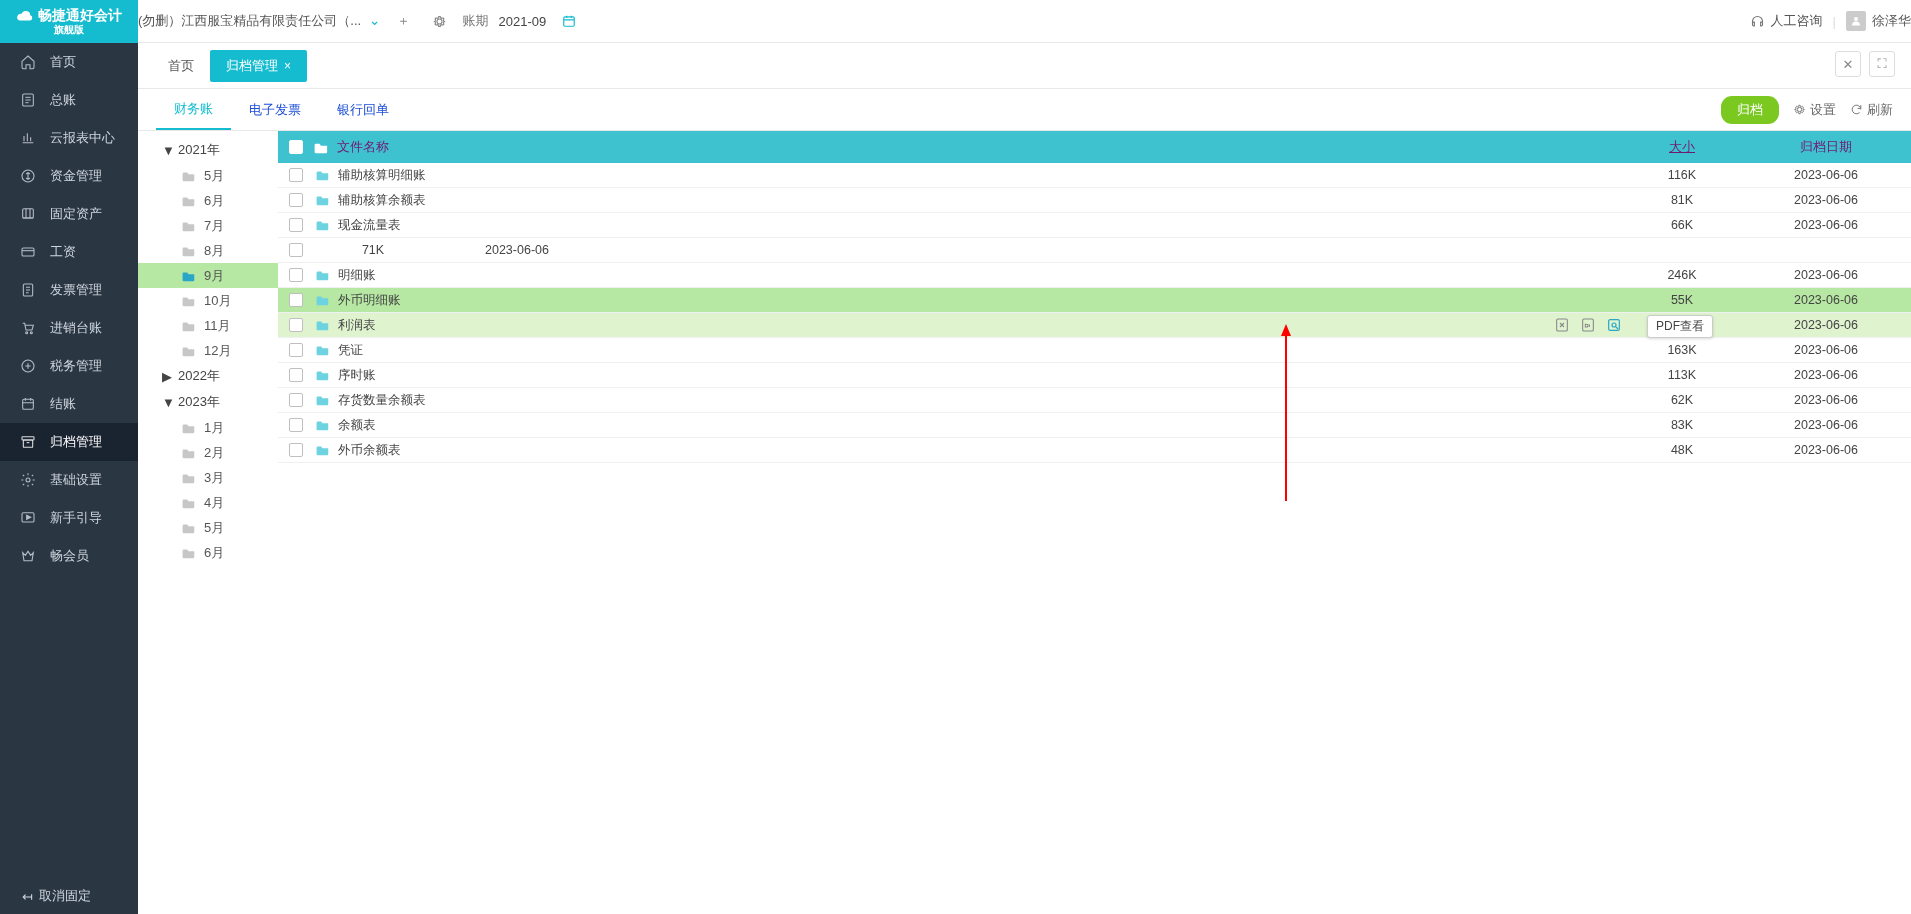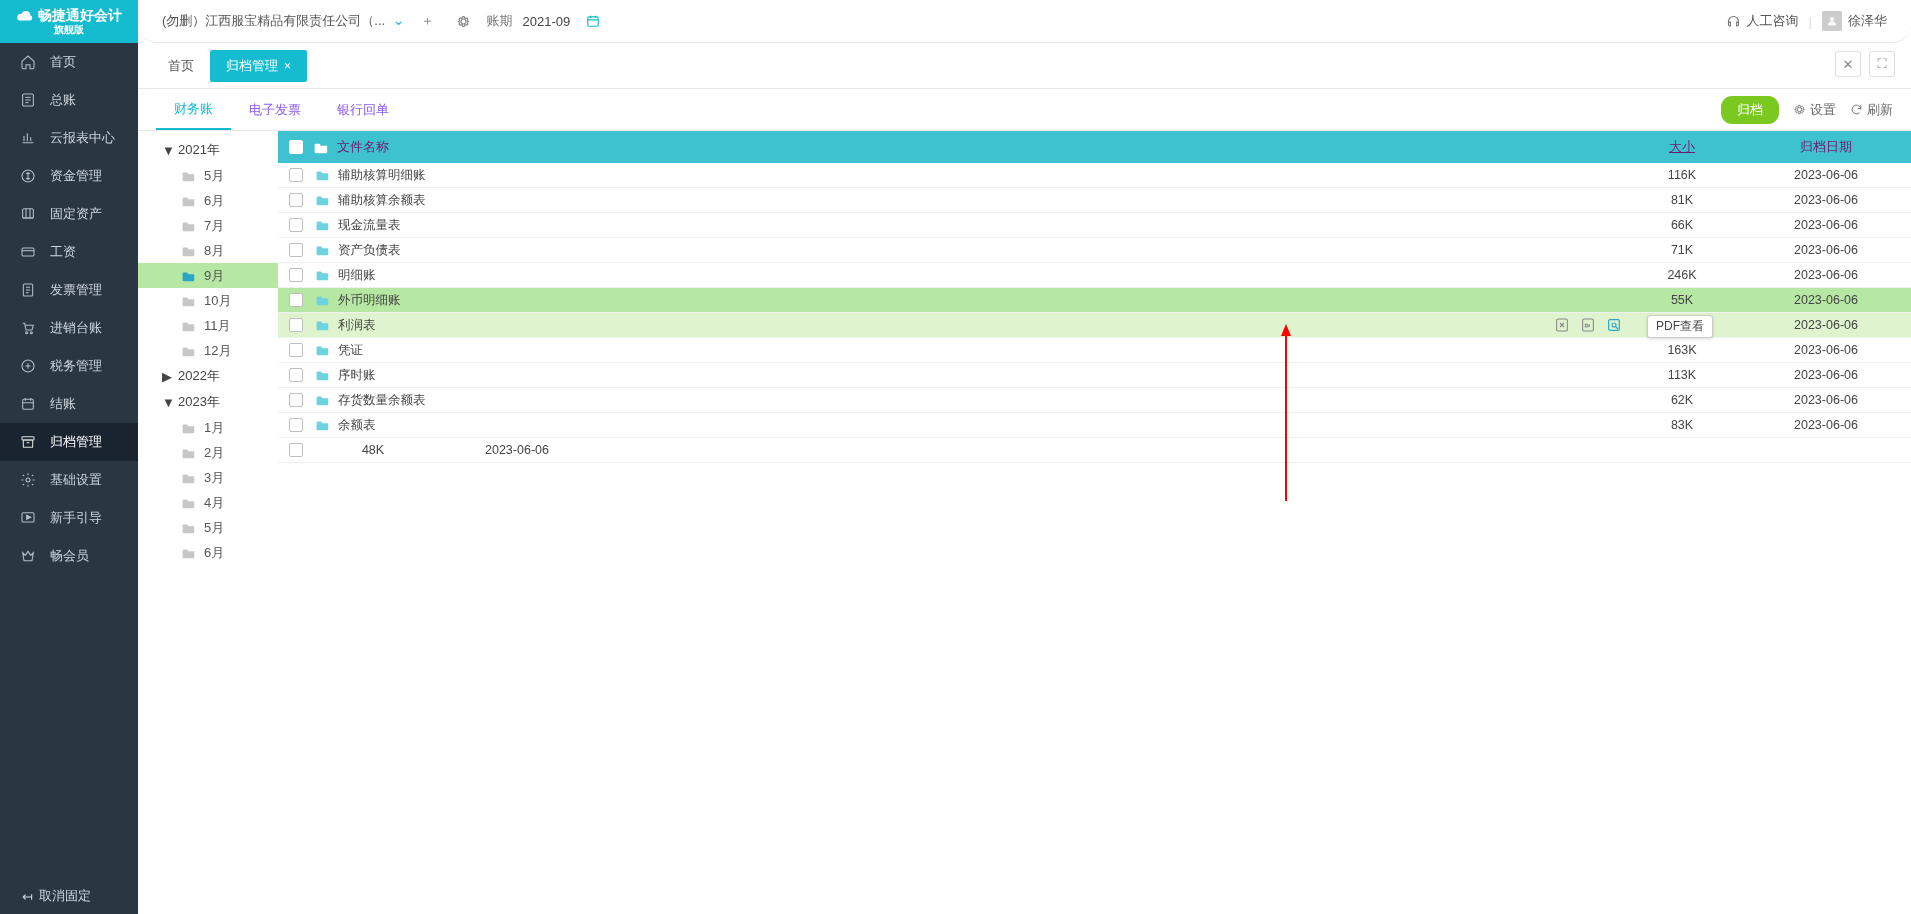--- a/index.html
+++ b/index.html
@@ -12,21 +12,21 @@
 .logo-area { height: 43px; background: #15bccf; color: #fff; display: flex; flex-direction: column; align-items: center; justify-content: center; font-size: 14px; font-weight: 700; }
 .logo-main { display: flex; align-items: center; gap: 4px; }
 .logo-sub { font-size: 10px; margin-top: -2px; }
 .nav { flex: 1; }
 .nav-item { display: flex; align-items: center; height: 38px; padding-left: 20px; cursor: pointer; gap: 14px; font-size: 13px; color: #cdd5dd; }
 .nav-item.active { background: #1a2330; color: #fff; }
 .nav-icon { width: 16px; height: 16px; display: inline-flex; align-items: center; justify-content: center; opacity: 0.85; }
 .sidebar-footer { height: 36px; display: flex; align-items: center; padding-left: 22px; gap: 6px; cursor: pointer; font-size: 13px; }
 
 
-.topbar { position: absolute; left: 138px; right: 0; top: 0; height: 43px; display: flex; align-items: center; padding: 0 24px; border-bottom: 1px solid #e8e8e8; gap: 10px; background: #fff; color: #555; border-radius: 19px; }
+.topbar { position: absolute; left: 138px; right: 0; top: 0; height: 43px; display: flex; align-items: center; padding: 0 0; border-bottom: 1px solid #e8e8e8; gap: 10px; background: #fff; color: #555; }
 .company-sel { color: #555; font-size: 13px; max-width: 260px; white-space: nowrap; overflow: hidden; text-overflow: ellipsis; }
 .chev { color: #15bccf; font-size: 14px; margin-left:4px;}
 .top-icon { width: 26px; height: 26px; display: inline-flex; align-items: center; justify-content: center; color: #888; cursor: pointer; border-radius: 3px; }
 .top-label { color: #777; font-size: 13px; }
 .period-val { color: #444; font-size: 13px; }
 .spacer { flex: 1; }
 .user-area { display: flex; align-items: center; gap: 6px; color: #555; }
 .avatar { width: 20px; height: 20px; background: #ccc; border-radius: 2px; display:inline-flex;align-items:center;justify-content:center;color:#fff;}
 
 
@@ -36,21 +36,21 @@
 .tab .close { margin-left: 6px; font-size: 12px; }
 .tabrow .rcorner { position: absolute; right: 16px; top: 8px; display: flex; gap: 8px; }
 .tabrow .square { width:26px;height:26px; border:1px solid #ddd; border-radius:3px; display:inline-flex;align-items:center;justify-content:center;color:#888;cursor:pointer;}
 
 
 .content { position: absolute; left: 138px; right: 0; top: 89px; bottom: 0; background: #f5f6f7; padding: 0 0 0 0; }
 .inner { background: #fff; height: 100%; display: flex; flex-direction: column; }
 
 
 .subtab-row { height: 42px; display: flex; align-items: center; border-bottom: 1px solid #e8e8e8; padding: 0 18px; }
-.subtab { height: 41px; padding: 0 18px; display: flex; align-items: center; color: #8b5cf6; cursor: pointer; font-size: 13px; }
+.subtab { height: 41px; padding: 0 18px; display: flex; align-items: center; color: #1d4ed8; cursor: pointer; font-size: 13px; }
 .subtab.active { color: #15bccf; border-bottom: 2px solid #15bccf; }
 .subtab-spacer { flex: 1; }
 .pill-btn { background: #7bc821; color: #fff; border: none; height: 28px; padding: 0 16px; border-radius: 11px; cursor: pointer; font-size: 13px; }
 .link-btn { color: #666; display: inline-flex; align-items: center; gap: 4px; margin-left: 14px; cursor: pointer; font-size: 13px; }
 
 
 .split { flex: 1; display: flex; overflow: hidden; }
 .tree { width: 140px; padding-top: 6px; overflow-y: auto; font-size: 13px; color: #444; }
 .tree-year { display: flex; align-items: center; height: 26px; padding-left: 24px; cursor: pointer; gap: 6px; }
 .tree-month { display: flex; align-items: center; height: 25px; padding-left: 44px; cursor: pointer; gap: 8px; color: #555; }
@@ -505,28 +505,20 @@
                   </span>
                   <span>现金流量表</span>
                 </div>
                 <div class="td-size">66K</div>
                 <div class="td-date">2023-06-06</div>
               </div>
               <div class="tr">
                 <div class="td-check">
                   <span class="chk"></span>
                 </div>
-                <div class="td-name">
-                  <span class="folder-icon">
-                    <svg width="14" height="12" viewBox="0 0 24 20">
-                      <path fill="#6dd3e0" d="M3 4h6l2 3h10v10a2 2 0 01-2 2H3a2 2 0 01-2-2V6a2 2 0 012-2z"></path>
-                    </svg>
-                  </span>
-                  <span>资产负债表</span>
-                </div>
                 <div class="td-size">71K</div>
                 <div class="td-date">2023-06-06</div>
               </div>
               <div class="tr">
                 <div class="td-check">
                   <span class="chk"></span>
                 </div>
                 <div class="td-name">
                   <span class="folder-icon">
                     <svg width="14" height="12" viewBox="0 0 24 20">
@@ -647,20 +639,28 @@
                   </span>
                   <span>余额表</span>
                 </div>
                 <div class="td-size">83K</div>
                 <div class="td-date">2023-06-06</div>
               </div>
               <div class="tr">
                 <div class="td-check">
                   <span class="chk"></span>
                 </div>
+                <div class="td-name">
+                  <span class="folder-icon">
+                    <svg width="14" height="12" viewBox="0 0 24 20">
+                      <path fill="#6dd3e0" d="M3 4h6l2 3h10v10a2 2 0 01-2 2H3a2 2 0 01-2-2V6a2 2 0 012-2z"></path>
+                    </svg>
+                  </span>
+                  <span>外币余额表</span>
+                </div>
                 <div class="td-size">48K</div>
                 <div class="td-date">2023-06-06</div>
               </div>
             </div>
 
           <svg class="arrow-ann" style="left:0;top:0;" width="100%" height="500">
             <line x1="1008" y1="200" x2="1008" y2="370" class="arrow-line"></line>
             <polygon points="1008,193 1003,205 1013,205" class="arrow-head"></polygon>
           </svg>
         </div>

